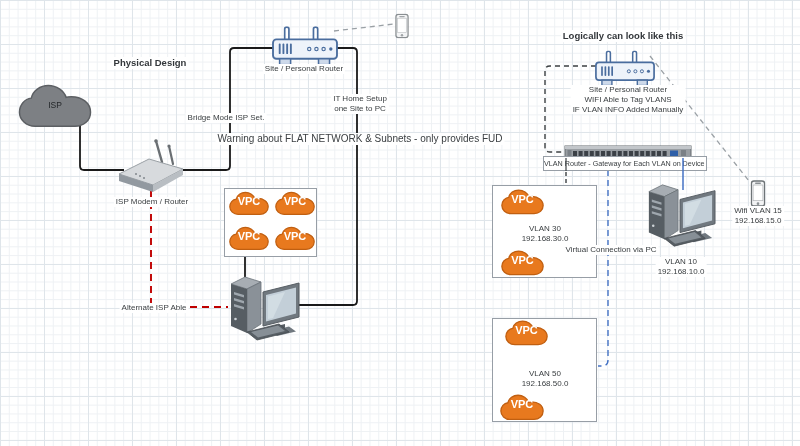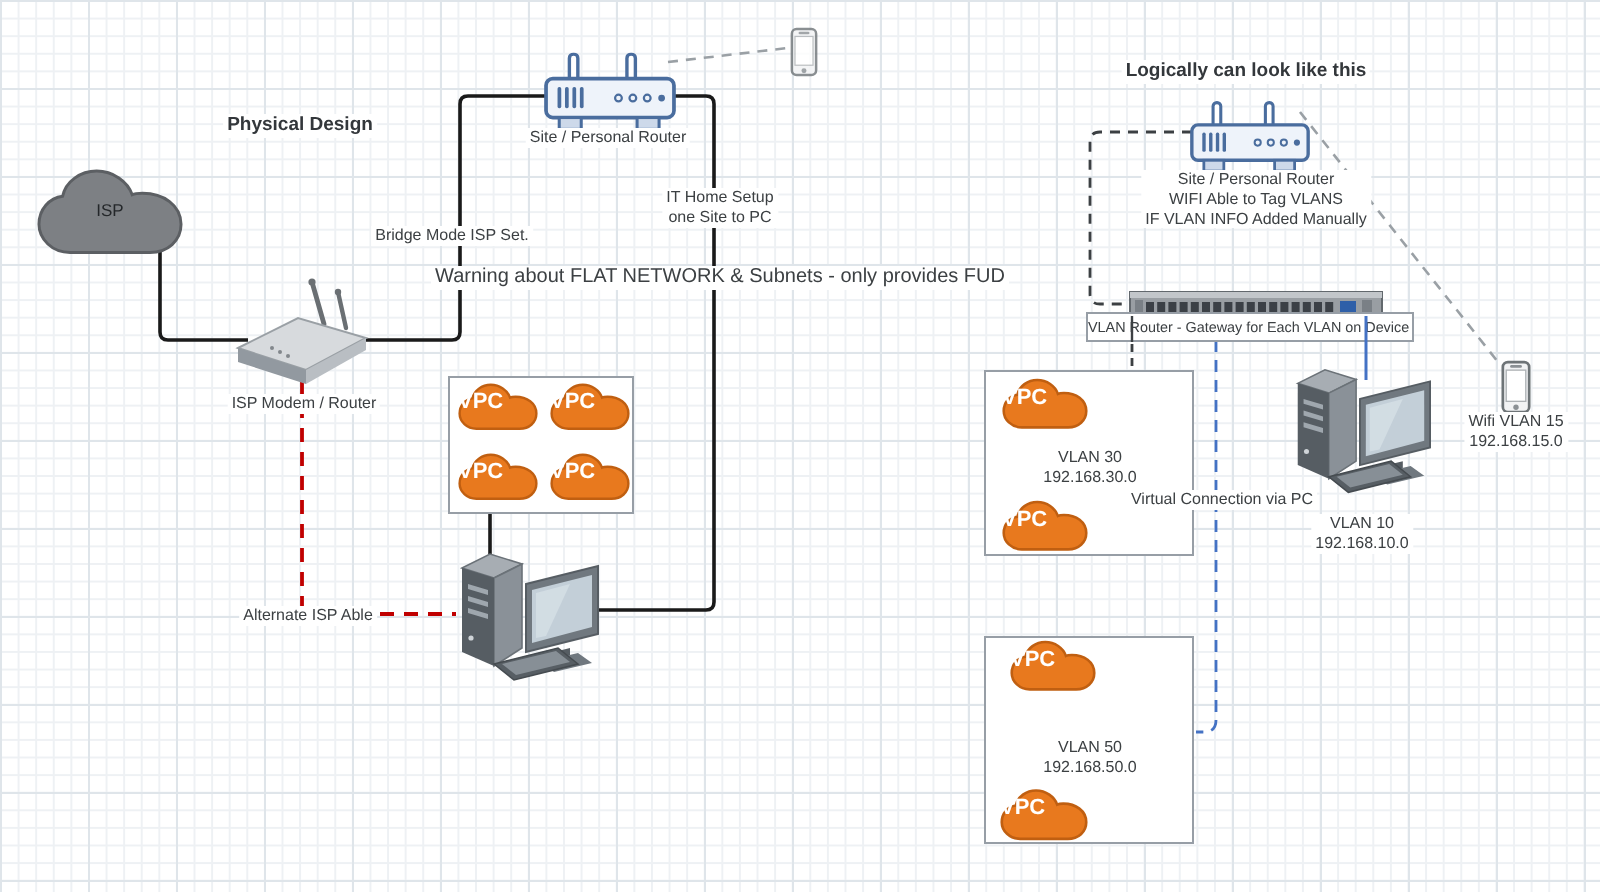--- a/index.html
+++ b/index.html
@@ -19,21 +19,21 @@
   .icon{position:absolute;z-index:3}
   .lbl{position:absolute;z-index:4;transform:translateX(-50%);font-size:8px;line-height:1.22;
        color:#3c4043;background:#fff;padding:0 2px;white-space:nowrap;text-align:center}
   .lbl span{display:block}
   .lbl-plain{background:transparent;padding:0}
   .bold{font-weight:bold;font-size:9.5px;color:#33373b}
   .lbl-box{position:absolute;z-index:4;background:#fff;border:1px solid #979ea6;box-sizing:border-box;
        font-size:7.2px;color:#3c4043;text-align:left;line-height:13px;white-space:nowrap}
   .vpc{position:absolute;z-index:3}
   .vpc svg{position:absolute;left:0;top:0;width:100%;height:100%}
-  .vpc i{position:absolute;left:0;top:4px;width:100%;font-style:normal;
+  .vpc i{position:absolute;left:0;top:4px;width:100%;text-align:center;font-style:normal;
        font-weight:bold;color:#fff;font-size:11px}
 </style>
 </head>
 <body>
 
 <div class="canvas">
 
   <svg width="0" height="0" style="position:absolute" aria-hidden="true">
     <defs>
       <path id="cloudPath" d="M23 57 C11 57 2 48 2 38 C2 28 9 20 18 19 C20 9 30 2 41 2 C52 2 62 9 65 18 C67 17 70 17 72 17 C86 17 98 25 98 38 C98 49 89 57 77 57 Z"></path>

